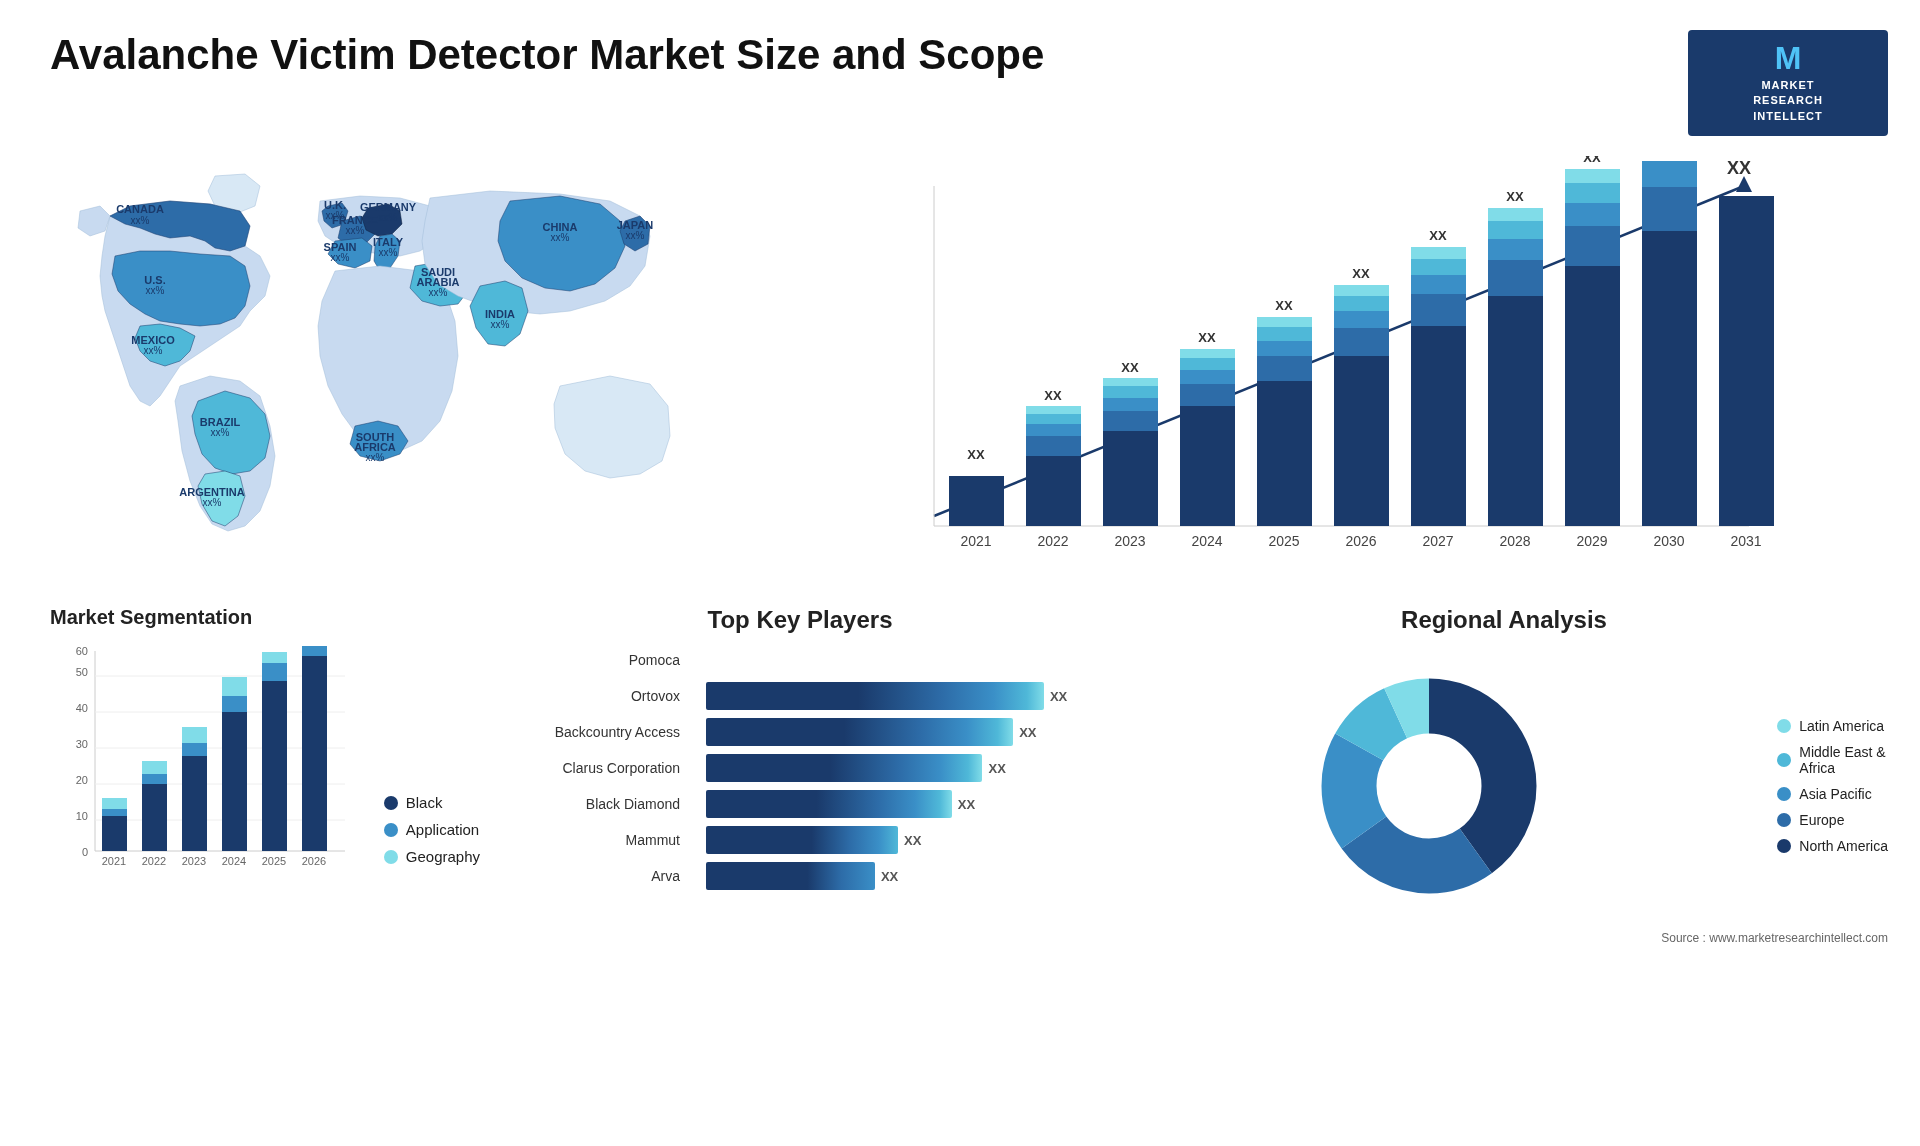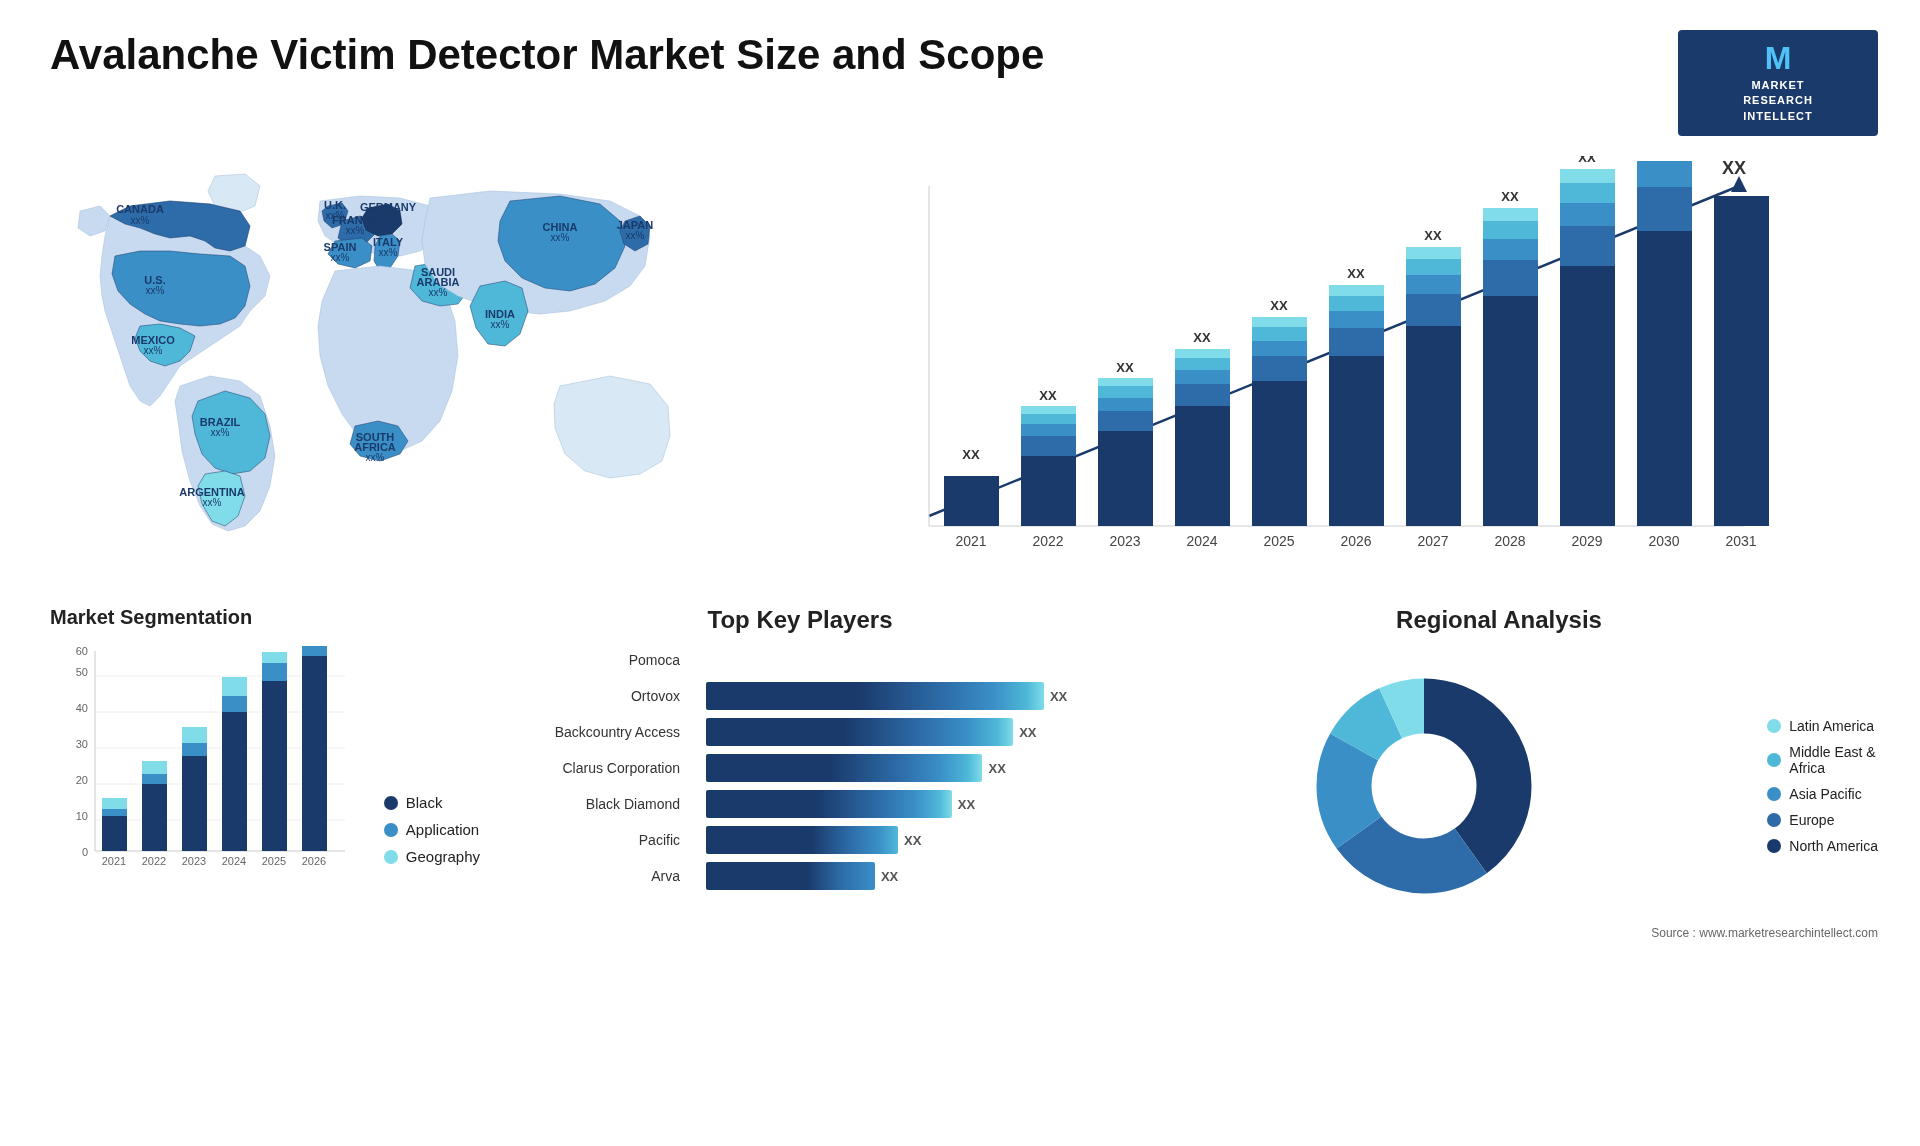--- a/index.html
+++ b/index.html
@@ -7,21 +7,21 @@
       font-family: 'Segoe UI', Arial, sans-serif;
       background: #fff;
       width: 1920px;
       min-height: 1146px;
       overflow: hidden;
       color: #222;
     }
     .page {
       width: 1920px;
       min-height: 1146px;
-      padding: 30px 42px 20px 50px;
+      padding: 30px 32px 20px 50px;
       position: relative;
     }
     
     .header {
       display: flex;
       justify-content: space-between;
       align-items: flex-start;
       margin-bottom: 20px;
     }
     .title {
@@ -555,21 +555,21 @@
 
         <div class="player-row">
           <div class="player-name">Black Diamond</div>
           <div class="player-bar-container">
             <div class="player-bar" style="width:64%;background:linear-gradient(to right,#1a3a6b 45%,#2d6ca8 70%,#3a8fc7 85%,#4fb8d8 95%,#80dce8 100%)"></div>
             <span class="player-value">XX</span>
           </div>
         </div>
 
         <div class="player-row">
-          <div class="player-name">Pacific</div>
+          <div class="player-name">Mammut</div>
           <div class="player-bar-container">
             <div class="player-bar" style="width:50%;background:linear-gradient(to right,#1a3a6b 55%,#2d6ca8 75%,#3a8fc7 90%,#4fb8d8 100%)"></div>
             <span class="player-value">XX</span>
           </div>
         </div>
 
         <div class="player-row">
           <div class="player-name">Arva</div>
           <div class="player-bar-container">
             <div class="player-bar" style="width:44%;background:linear-gradient(to right,#1a3a6b 60%,#2d6ca8 80%,#3a8fc7 100%)"></div>
@@ -613,18 +613,18 @@
             <div class="reg-legend-item">
               <div class="reg-dot" style="background:#2d6ca8"></div>
               <span>Europe</span>
             </div>
             <div class="reg-legend-item">
               <div class="reg-dot" style="background:#1a3a6b"></div>
               <span>North America</span>
             </div>
           </div>
         </div>
-        <div style="text-align:right;font-size:12px;color:#666;">Source : www.marketresearchintellect.com</div>
+        <div style="text-align:right;font-size:12px;color:#666;margin-top:5px;">Source : www.marketresearchintellect.com</div>
       </div>
 
     </div>
   </div>
 </div>
 
 </body></html>

